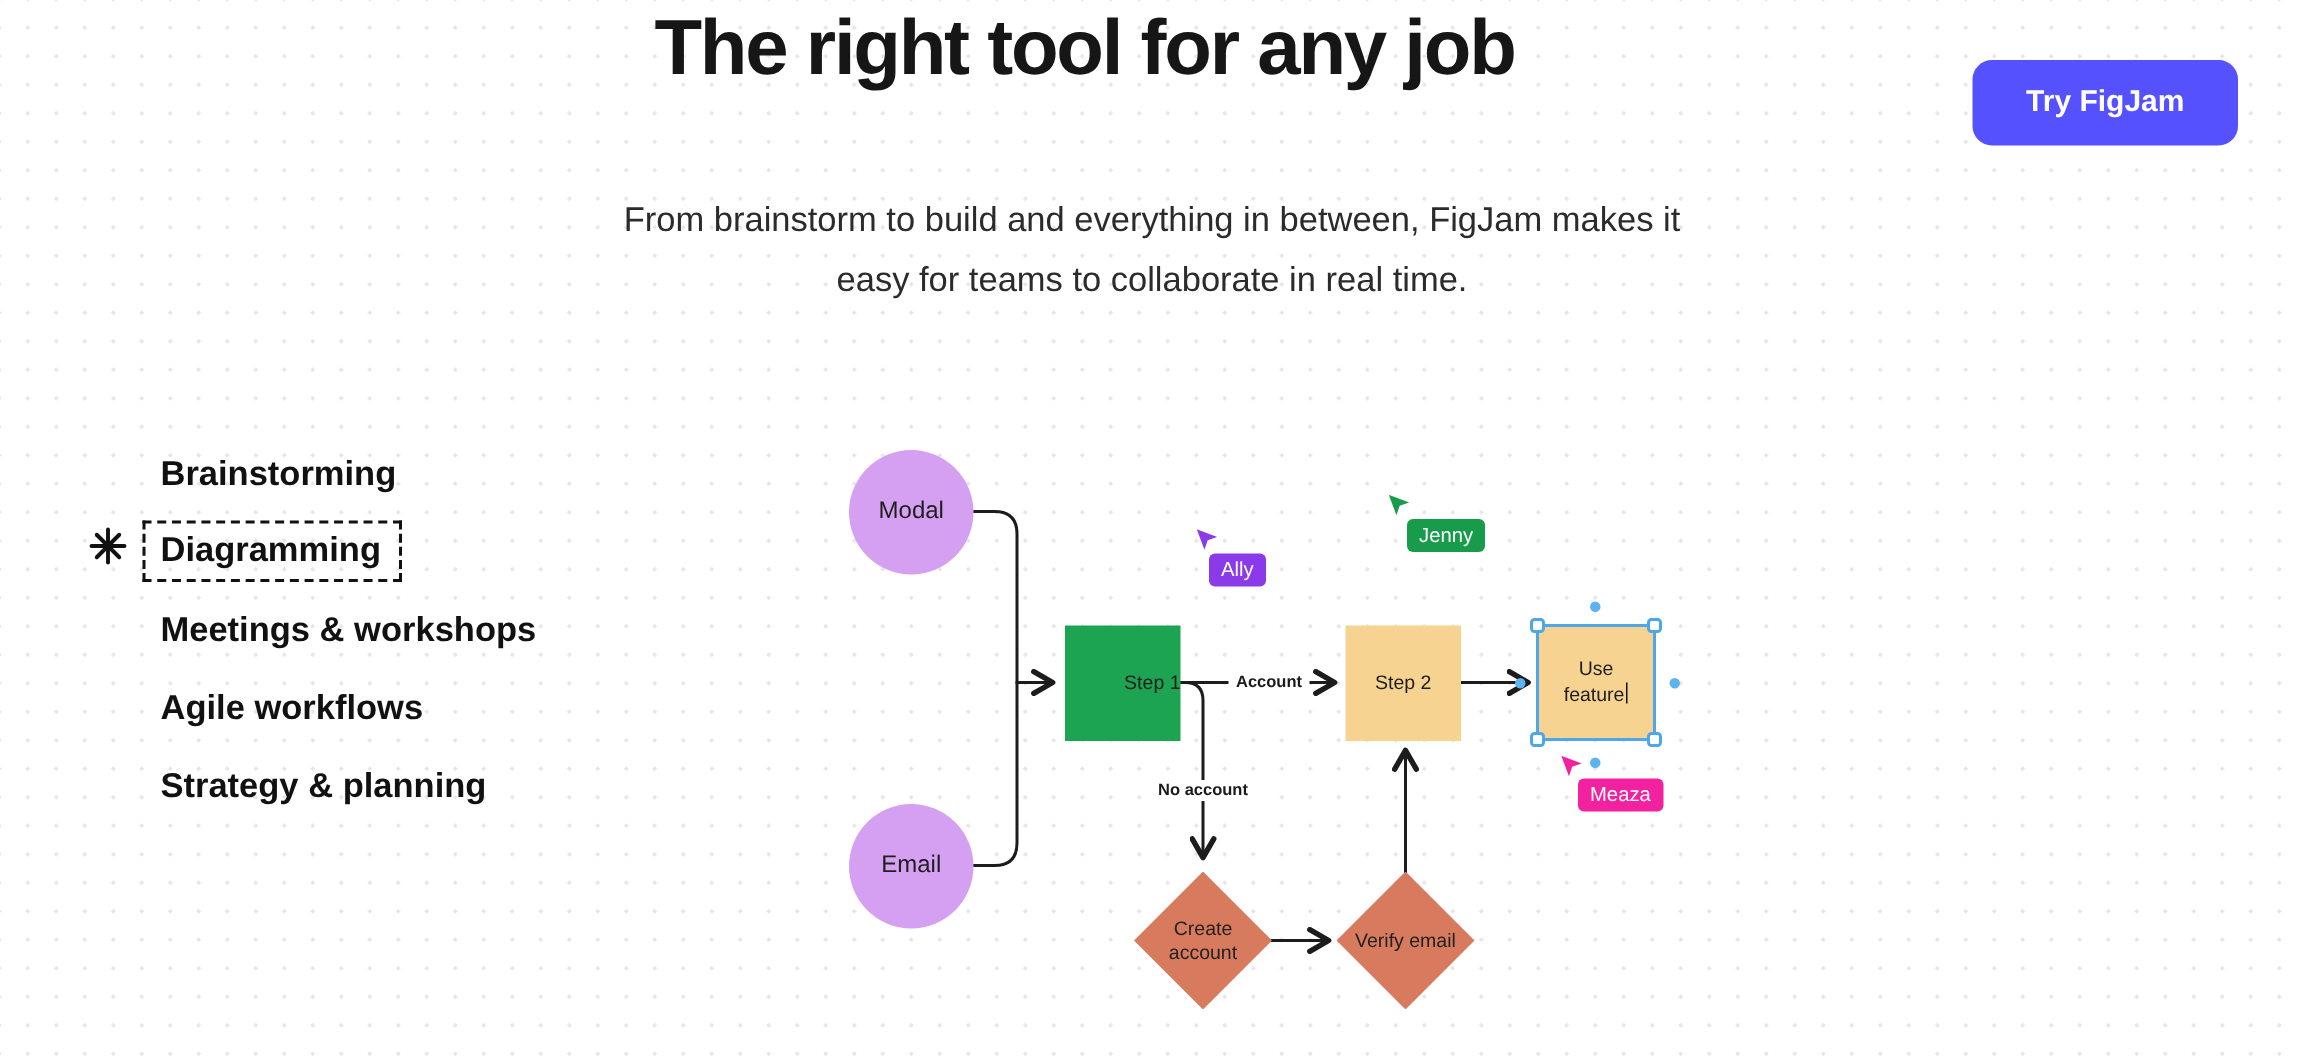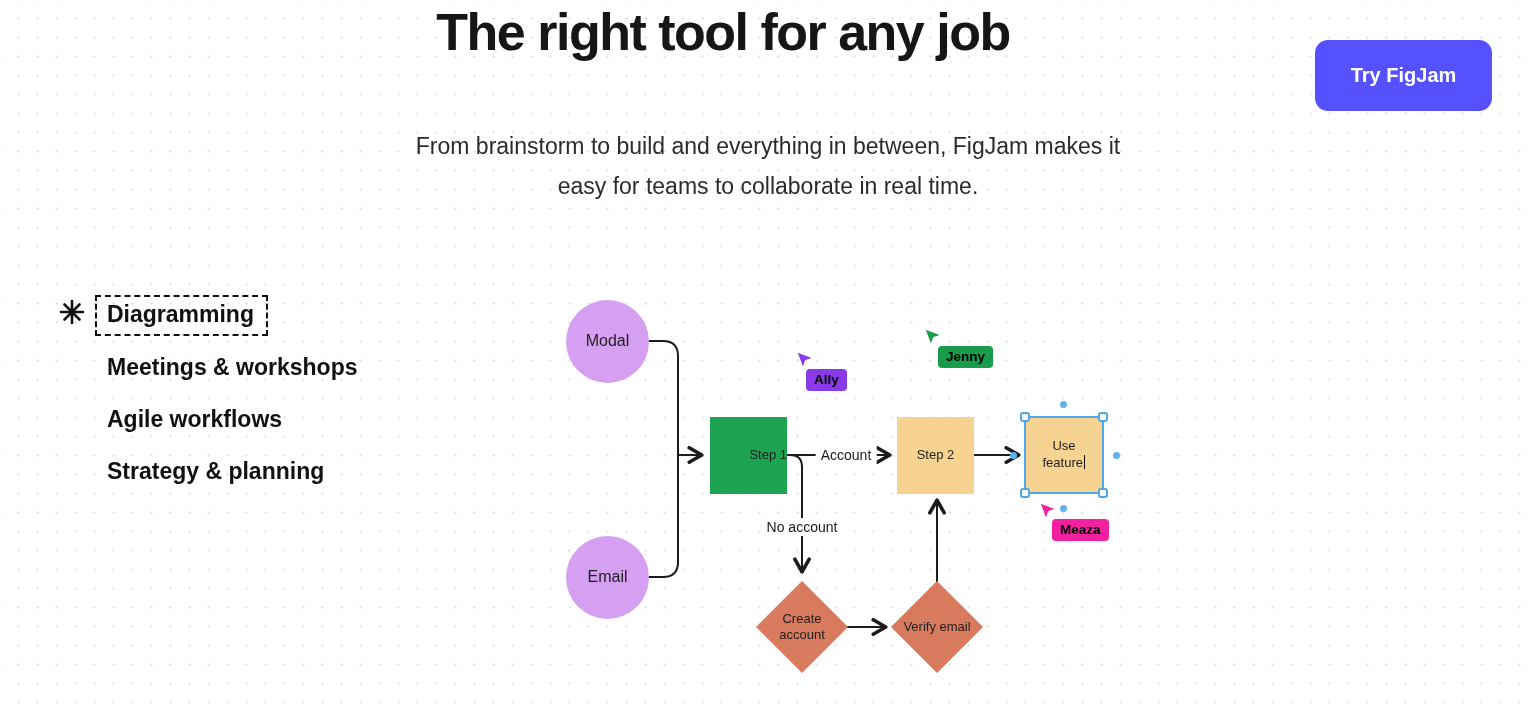--- a/index.html
+++ b/index.html
@@ -14,21 +14,21 @@
   
   .hero-title {
     position:absolute; left:0; right:100px; top:2px; text-align:center;
     font-size:52px; font-weight:bold; letter-spacing:-1.5px; color:#161616;padding-left:10px;
   }
   .hero-sub {
     position:absolute; left:0; right:0; top:126px; text-align:center;
     font-size:23px; line-height:40px; color:#2b2b2b; font-weight:normal;
   }
   .cta-btn {
-    position:absolute; left:1315px; top:40px; width:177px; height:71px;
+    position:absolute; left:1315px; top:40px; width:177px; height:57px;
     border:none; border-radius:13px; background:#5551ff; color:#ffffff;
     font-family:"Liberation Sans", sans-serif;
     font-size:20px; font-weight:bold; cursor:pointer;
     display:flex; align-items:center; justify-content:center;
   }
   
   .menu { position:absolute; left:107px; top:289px; }
   .menu-item {
     height:52px; display:flex; align-items:center;
     font-size:23px; font-weight:bold; color:#111; cursor:pointer; white-space:nowrap;
@@ -43,47 +43,50 @@
   .node { position:absolute; display:flex; align-items:center; justify-content:center;
           text-align:center; font-size:13px; font-weight:500; color:#1e1e1e; line-height:1.3; }
   .circle { width:83px; height:83px; border-radius:50%; background:#d5a0f1; font-size:16px; }
   .square { width:77px; height:77px; }
   .diamond-wrap { position:absolute; width:92px; height:92px; display:flex; align-items:center; justify-content:center; }
   .diamond-bg { position:absolute; inset:0; background:#d87a5e;
                 clip-path:polygon(50% 0, 100% 50%, 50% 100%, 0 50%); }
   .diamond-label { position:relative; width:74px; text-align:center; font-size:13px; font-weight:500; color:#222; line-height:1.25; }
   .edge-label {
     position:absolute; transform:translate(-50%,-50%); background:#ffffff;
-    padding:1px 5px; font-size:14px; color:#1a1a1a; white-space:nowrap;
+    padding:1px 5px; font-size:11px; color:#1a1a1a; white-space:nowrap;font-weight:bold;
   }
   
   .selected-node { border:2px solid #4fa6e9; }
   .handle { position:absolute; width:10px; height:10px; background:#fff;
             border:2px solid #4fa6e9; border-radius:3px; }
   .conn-dot { position:absolute; width:7px; height:7px; border-radius:50%; background:#5db3f0; }
   .caret { display:inline-block; width:1.5px; height:14px; background:#111;
            vertical-align:-2px; margin-left:1px; }
   
   .mp-cursor { position:absolute; }
-  .mp-label { position:absolute; color:#000000; font-size:13.5px; font-weight:bold;
+  .mp-label { position:absolute; color:#ffffff; font-size:13.5px; font-weight:normal;
               padding:3px 8px 4px 8px; border-radius:4px; white-space:nowrap; }
 </style>
 </head>
 <body>
 
 <div class="stage">
 
   <h1 class="hero-title">The right tool for any job</h1>
   <div class="hero-sub">
     <div>From brainstorm to build and everything in between, FigJam makes it</div>
     <div>easy for teams to collaborate in real time.</div>
   </div>
   <button class="cta-btn">Try FigJam</button>
 
   <nav class="menu">
+    <div class="menu-item">
+      <span>Brainstorming</span>
+    </div>
     <div class="menu-item">
       <span class="boxed">
         <span class="asterisk">
           <svg width="28" height="28" viewBox="0 0 28 28">
             <g stroke="#111" stroke-width="2.6" stroke-linecap="round">
               <line x1="14" y1="3" x2="14" y2="25"></line>
               <line x1="3" y1="14" x2="25" y2="14"></line>
               <line x1="6.5" y1="6.5" x2="21.5" y2="21.5"></line>
               <line x1="21.5" y1="6.5" x2="6.5" y2="21.5"></line>
             </g>

